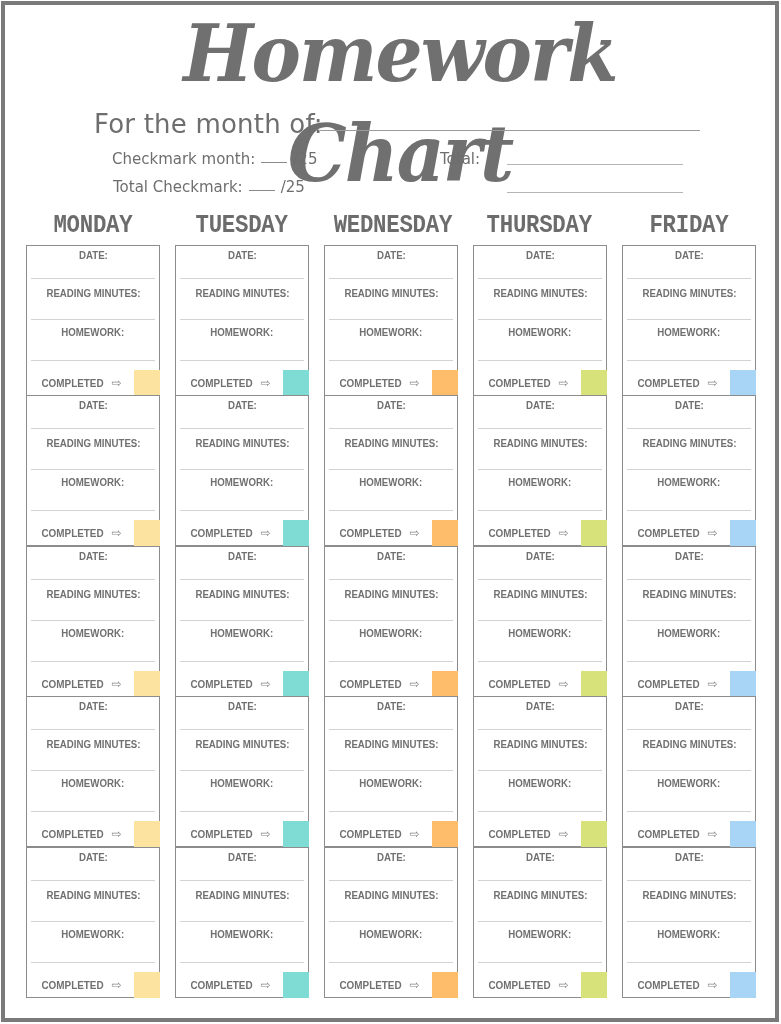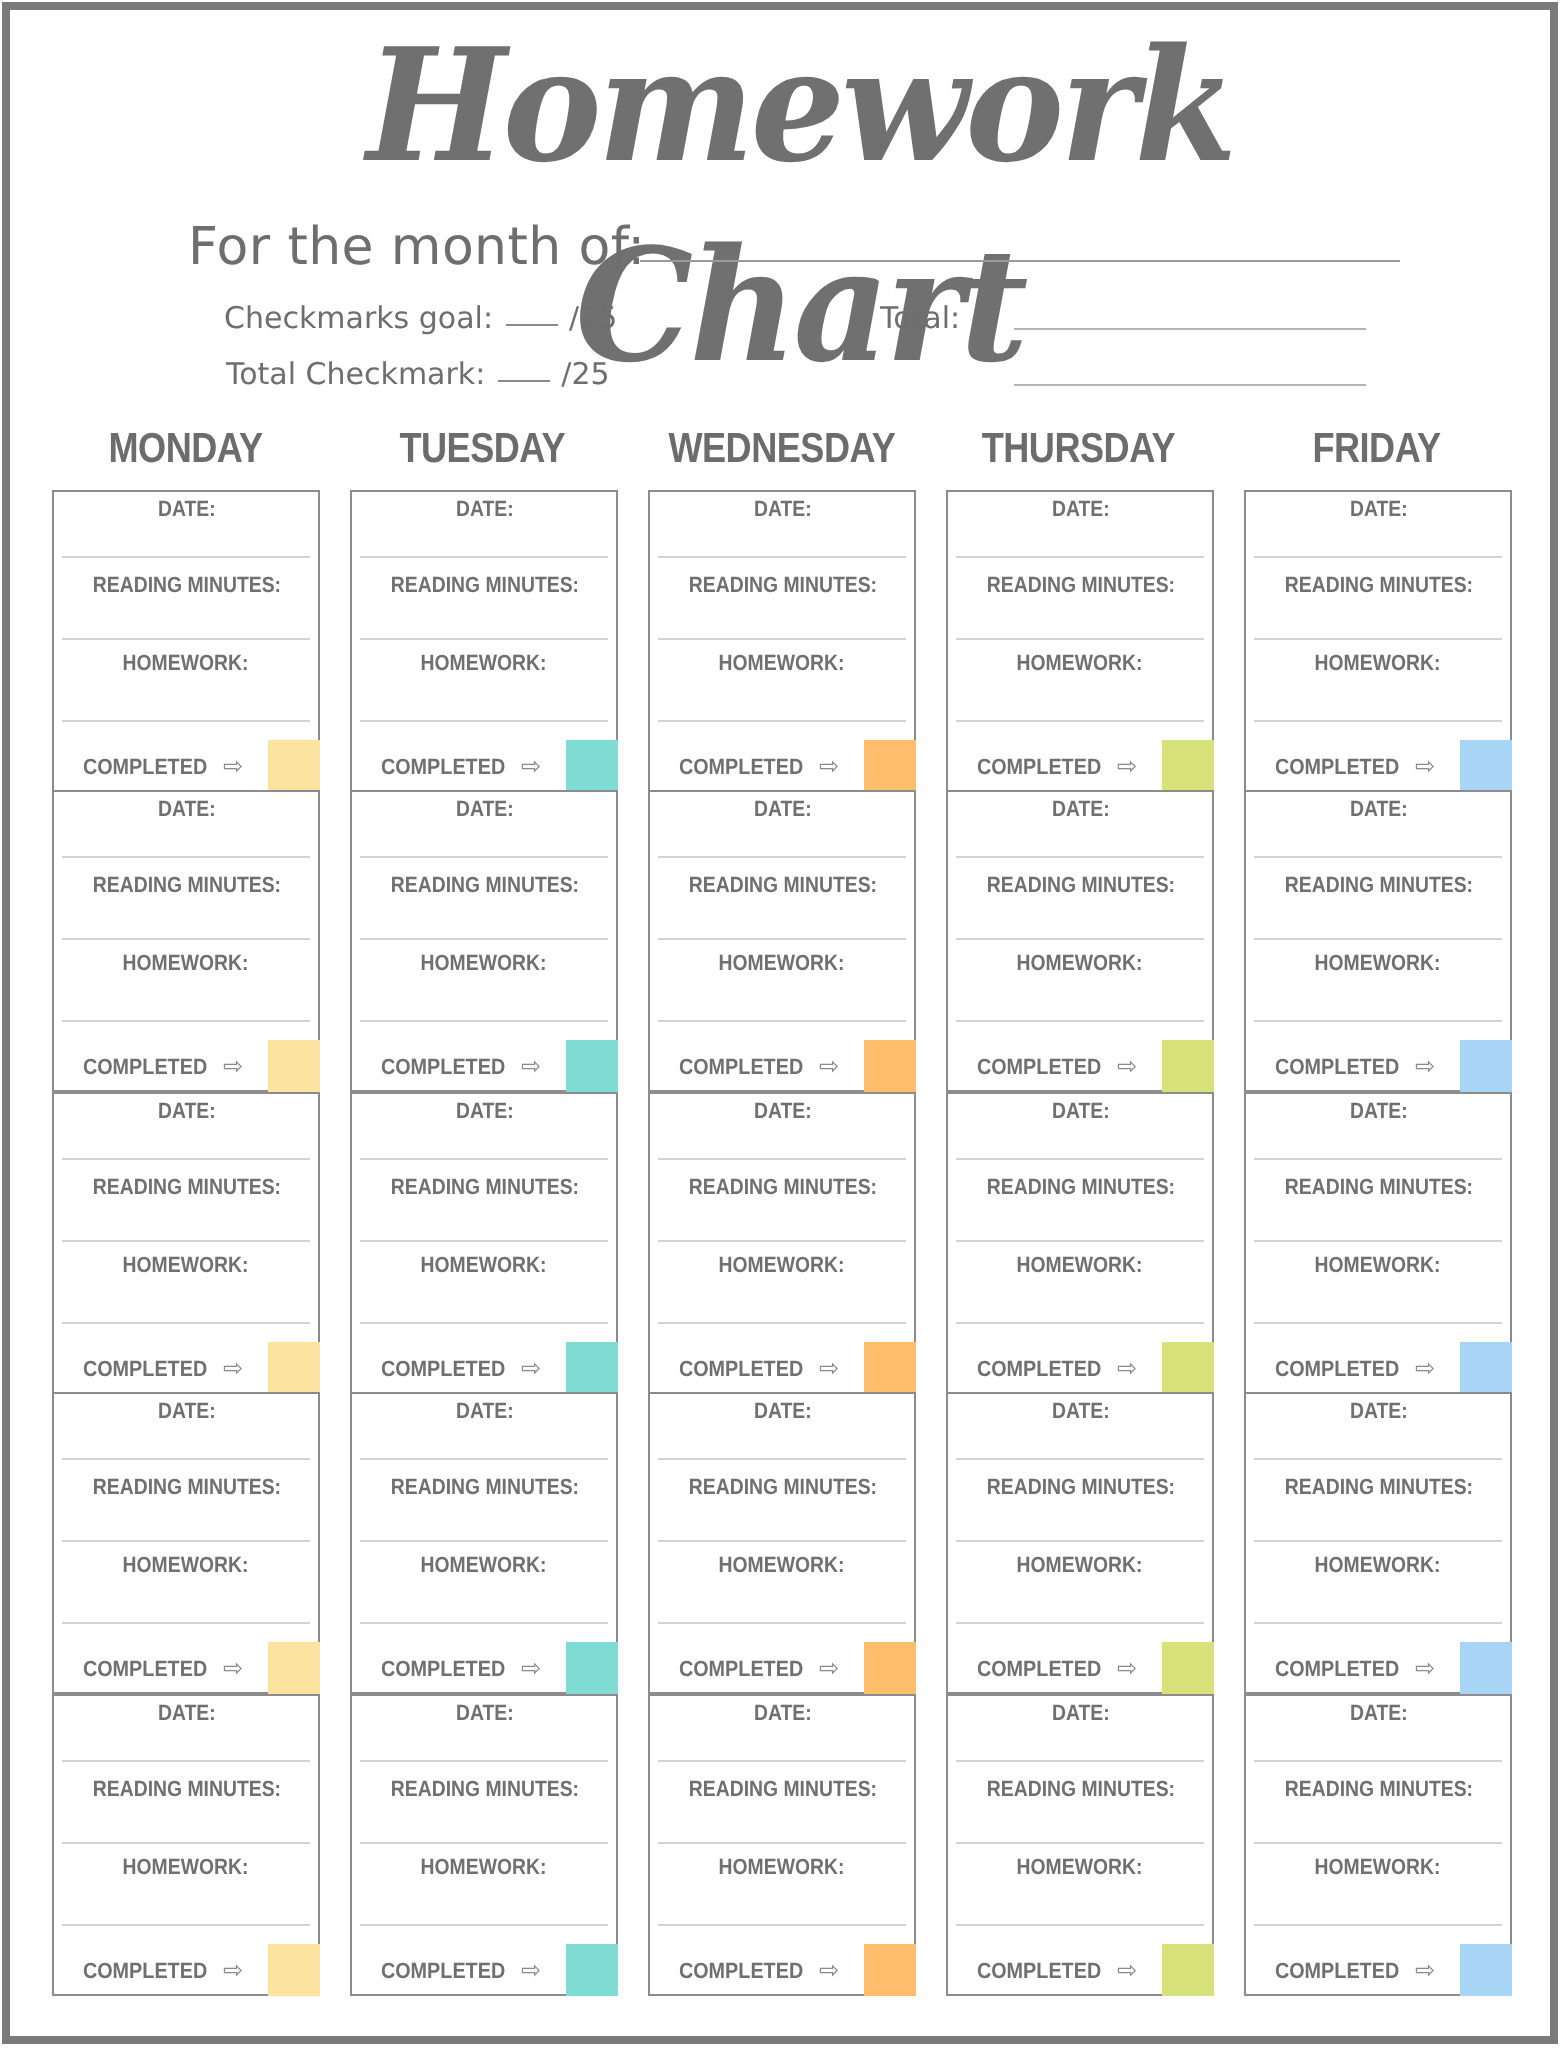--- a/index.html
+++ b/index.html
@@ -26,21 +26,21 @@
       letter-spacing: 0.2px;
     }
     .month-line { position: absolute; left: 226px; top: 26px; width: 380px; border-bottom: 1.5px solid #9a9a9a; }
 
     .small-label { position: absolute; font-family: "DejaVu Sans", sans-serif; font-size: 15px; color: #6e6e6e; line-height: 18px; white-space: nowrap; }
     .blank { display: inline-block; width: 26px; border-bottom: 1px solid #8a8a8a; margin: 0 6px 0 6px; vertical-align: 1px; }
     .reward-line { position: absolute; left: 507px; width: 176px; border-bottom: 1px solid #b5b5b5; }
 
     .day-header {
       position: absolute; top: 210px; width: 133px; height: 30px; text-align: center;
-      font-family: Liberation Sans, sans-serif; font-weight: bold; font-size: 21px;
+      font-family: Liberation Mono, monospace; font-weight: bold; font-size: 26px;
       color: #6c6c6c; line-height: 30px; letter-spacing: -0.3px;
     }
     .day-header span { display: inline-block; transform: scaleX(0.86); transform-origin: center; }
 
     .cell {
       position: absolute; width: 134px; height: 151px;
       border: 1.3px solid #8c8c8c; background: #fff;
     }
     .cell .lbl {
       position: absolute; left: 0; width: 100%; text-align: center;
@@ -66,21 +66,21 @@
 <div class="page-frame"></div>
 
 <div class="title">Homework Chart</div>
 
 <div class="month-row">
   <span class="month-label">For the month of:</span>
   <span class="month-line"></span>
 </div>
 
 <div class="small-label" style="left:112px; top:150px;">
-  <span>Checkmarks goal:</span><span class="blank"></span><span>/25</span>
+  <span>Checkmark month:</span><span class="blank"></span><span>/25</span>
 </div>
 
 <div class="small-label" style="left:113px; top:178px;">
   <span>Total Checkmark:</span><span class="blank"></span><span>/25</span>
 </div>
 
 <div class="small-label" style="left:440px; top:150px;">Total:</div>
 <div class="reward-line" style="top:164px;"></div>
 <div class="reward-line" style="top:192px;"></div>
 

